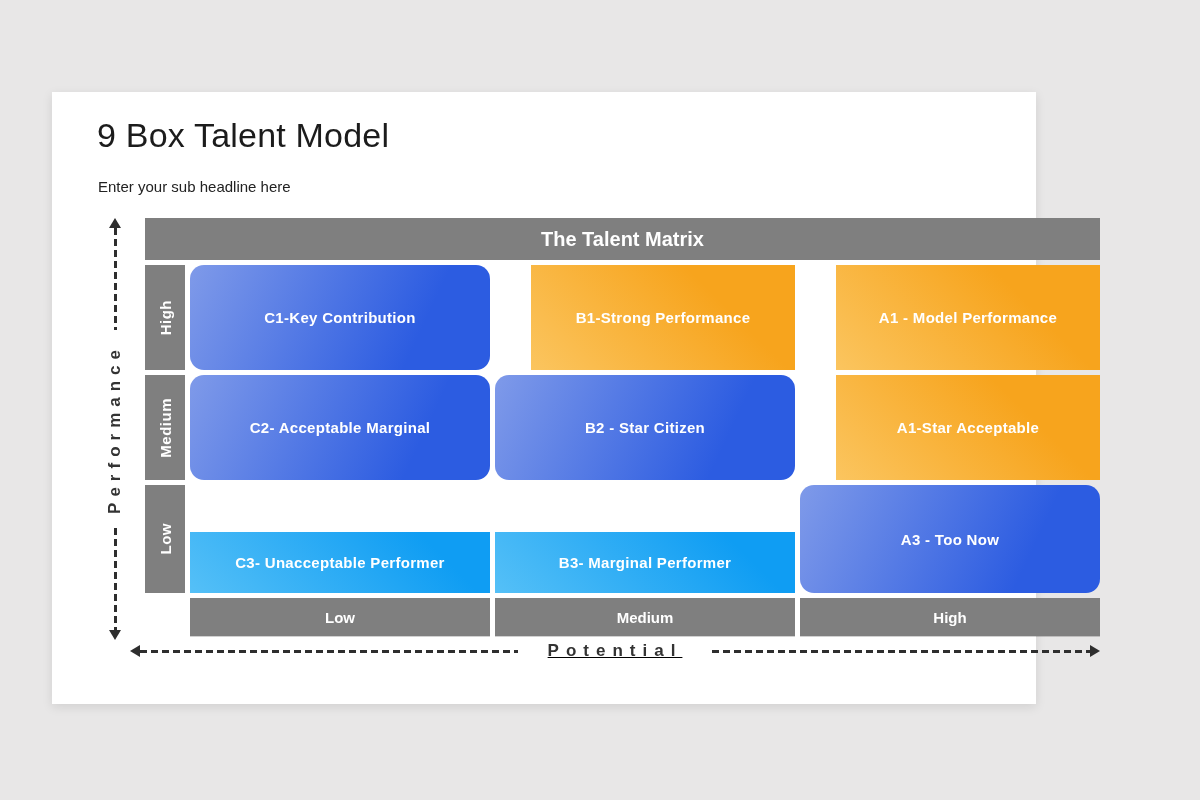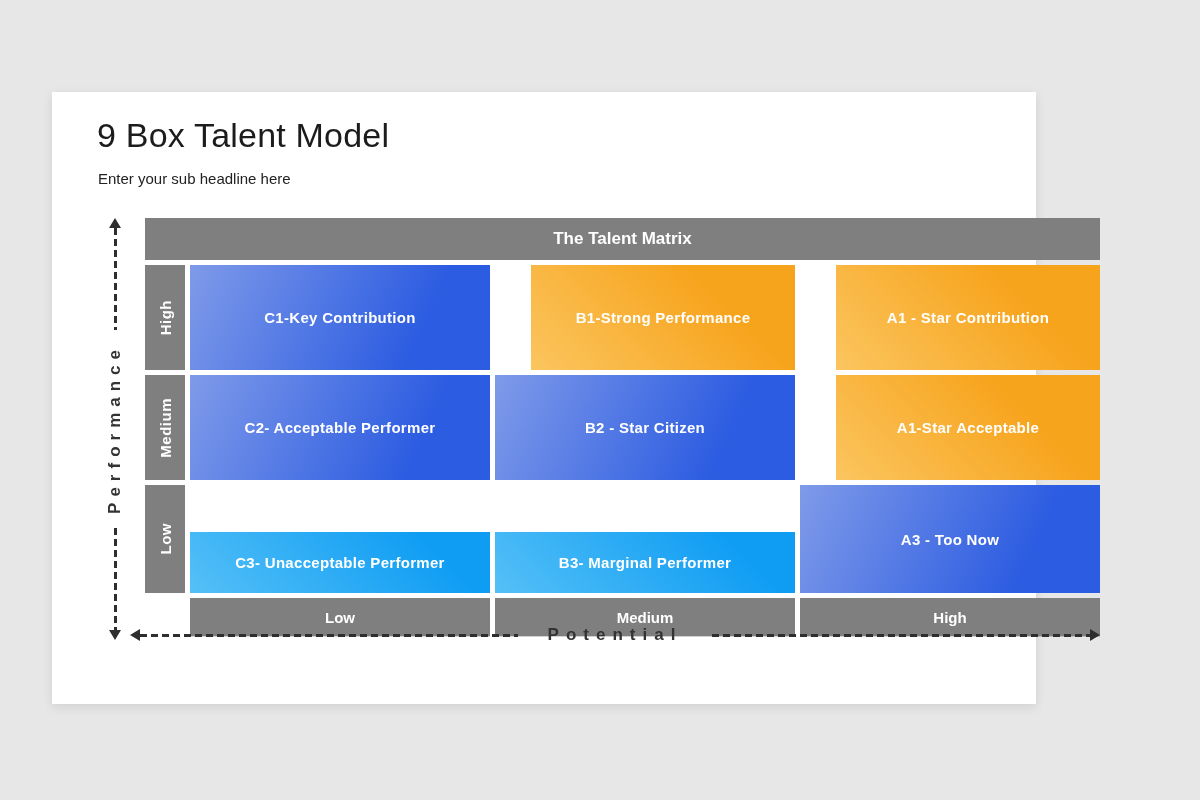--- a/index.html
+++ b/index.html
@@ -11,21 +11,21 @@
   }
   .card{
     position:absolute;left:52px;top:92px;width:984px;height:612px;
     background:#ffffff;box-shadow:0 3px 10px rgba(0,0,0,0.10);
   }
   .title{
     position:absolute;left:45px;top:24px;
     font-size:34px;color:#1c1c1c;font-weight:500;letter-spacing:0.2px;
   }
   .subtitle{
-    position:absolute;left:46px;top:78px;
+    position:absolute;left:46px;top:86px;
     font-size:15px;color:#222222;
   }
   
   .v-axis{
     position:absolute;left:48px;top:126px;height:422px;width:30px;
     display:flex;flex-direction:column;align-items:center;
   }
   .vline{flex:1;width:3px;
     background:repeating-linear-gradient(to bottom,#2e2e2e 0 7px,transparent 7px 11px);}
   .arrow{width:0;height:0;}
@@ -43,45 +43,45 @@
     position:absolute;left:93px;top:126px;width:955px;
     display:grid;
     grid-template-columns:40px repeat(3,1fr);
     grid-template-rows:42px 105px 105px 108px 38px;
     gap:5px;
   }
   .mx-header{
     grid-column:1 / -1;
     background:#7f7f7f;color:#ffffff;
     display:flex;align-items:center;justify-content:center;
-    font-size:17px;font-weight:bold;
+    font-size:20px;font-weight:bold;
   }
   .row-label{
     background:#7f7f7f;color:#ffffff;
     display:flex;align-items:center;justify-content:center;
     font-size:15px;font-weight:bold;letter-spacing:0.5px;
   }
   .cell{
     color:#ffffff;display:flex;align-items:center;justify-content:center;
     font-size:15px;font-weight:bold;text-align:center;letter-spacing:0.3px;
   }
-  .c-blue{background:linear-gradient(115deg,#7f9ae9 0%,#2c5ce1 75%);}
+  .c-blue{background:linear-gradient(115deg,#7f9ae9 0%,#2c5ce1 75%);border-radius:14px;}
   .c-sky{background:linear-gradient(45deg,#55c0f7 0%,#0f9df3 80%);margin-top:47px;}
   .c-orange{background:linear-gradient(45deg,#fbc55f 0%,#f7a41d 70%);margin-left:36px;}
   .col-label{
     background:#7f7f7f;color:#ffffff;
     display:flex;align-items:center;justify-content:center;
     font-size:15px;font-weight:bold;
     box-shadow:0 1px 0 rgba(0,0,0,0.18);
   }
   .corner-spacer{background:transparent;}
   
   .x-axis{
-    position:absolute;left:78px;top:532px;width:970px;height:22px;
-    display:flex;align-items:center;
+    position:absolute;left:78px;top:548px;width:970px;height:22px;
+    display:flex;align-items:center;text-decoration:underline;
   }
   .hline{flex:1;height:3px;
     background:repeating-linear-gradient(to right,#2e2e2e 0 7px,transparent 7px 11px);}
   .x-label{
     font-size:17px;font-weight:bold;color:#333333;letter-spacing:7px;
     margin:0 30px;white-space:nowrap;
   }
 </style>
 </head>
 <body>
@@ -101,26 +101,26 @@
 
   <div class="matrix">
 
     <div class="mx-header">The Talent Matrix</div>
 
     <div class="row-label">
       <span class="rot">High</span>
     </div>
     <div class="cell c-blue">C1-Key Contribution</div>
     <div class="cell c-orange">B1-Strong Performance</div>
-    <div class="cell c-orange">A1 - Star Contribution</div>
+    <div class="cell c-orange">A1 - Model Performance</div>
 
     <div class="row-label">
       <span class="rot">Medium</span>
     </div>
-    <div class="cell c-blue">C2- Acceptable Performer</div>
+    <div class="cell c-blue">C2- Acceptable Marginal</div>
     <div class="cell c-blue">B2 - Star Citizen</div>
     <div class="cell c-orange">A1-Star Acceptable</div>
 
     <div class="row-label">
       <span class="rot">Low</span>
     </div>
     <div class="cell c-sky">C3- Unacceptable Performer</div>
     <div class="cell c-sky">B3- Marginal Performer</div>
     <div class="cell c-blue">A3 - Too Now</div>
 

